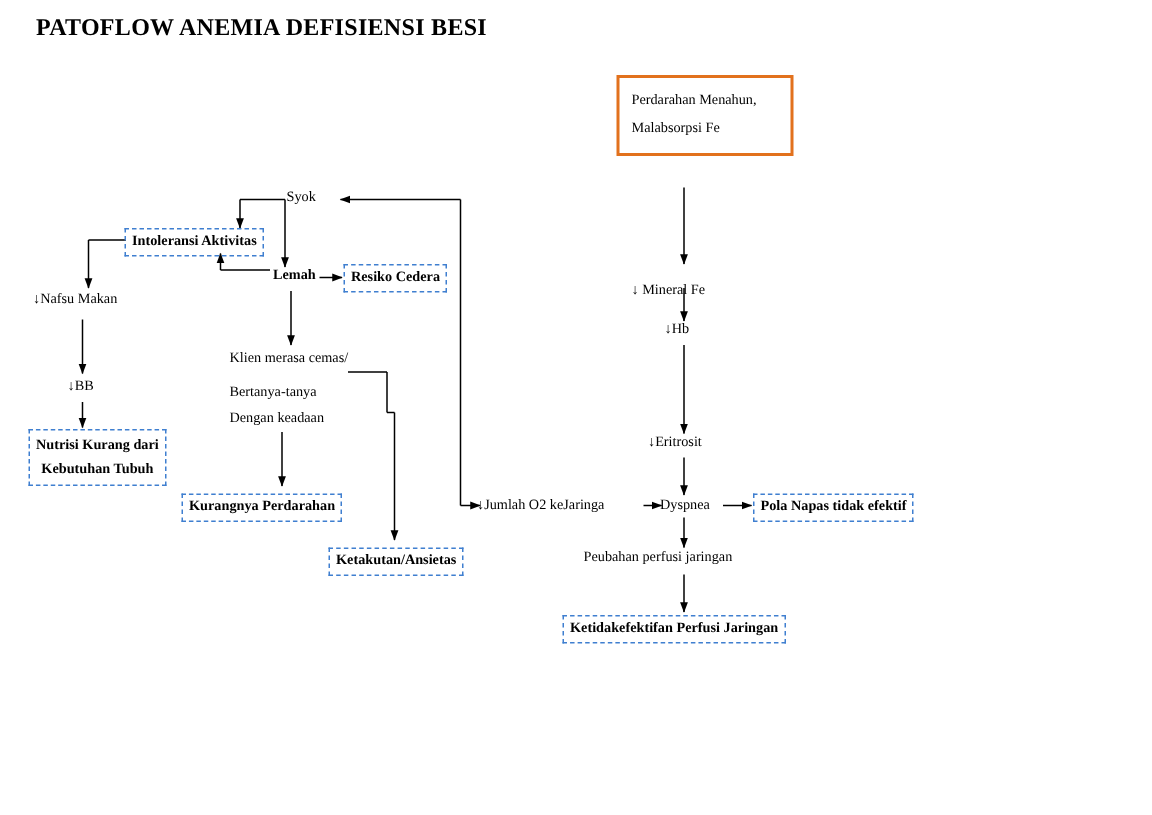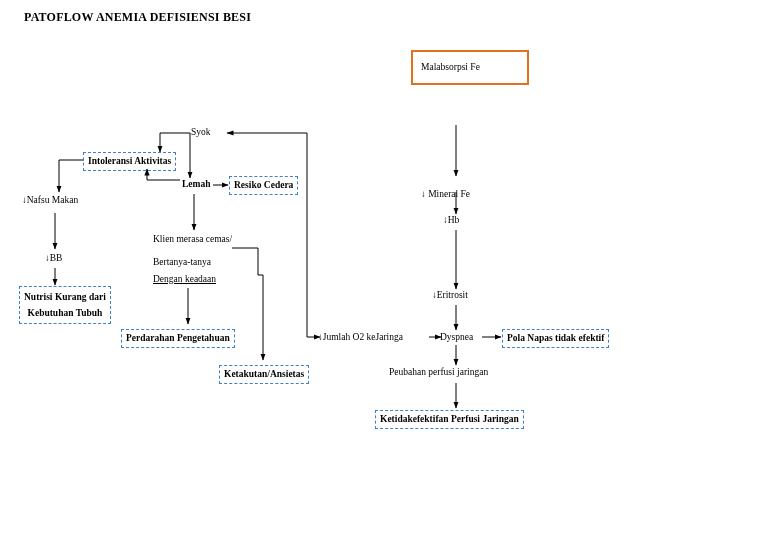--- a/index.html
+++ b/index.html
@@ -19,21 +19,21 @@
     position: absolute;
     left: 0; top: 0;
     width: 768px;
     height: 543px;
   }
   .title {
     position: absolute;
     left: 24px;
     top: 10px;
     font-family: "Liberation Serif", serif;
-    font-size: 12px;
+    font-size: 16px;
     font-weight: bold;
     letter-spacing: 0.2px;
     white-space: nowrap;
   }
   .node {
     position: absolute;
     font-size: 9.5px;
     line-height: 1.35;
     white-space: nowrap;
   }
@@ -110,20 +110,21 @@
 
   <line x1="188" y1="288" x2="188" y2="324" stroke="#000" stroke-width="1" marker-end="url(#arrow)"></line>
 
   <line x1="258" y1="248" x2="258" y2="275" stroke="#000" stroke-width="1"></line>
   <line x1="232" y1="248" x2="258" y2="248" stroke="#000" stroke-width="1"></line>
   <line x1="258" y1="275" x2="263" y2="275" stroke="#000" stroke-width="1"></line>
   <line x1="263" y1="275" x2="263" y2="360" stroke="#000" stroke-width="1" marker-end="url(#arrow)"></line>
 </svg>
 
 <div class="node solidbox" style="left:411px; top:50px; width:98px;">
+  <div>Perdarahan Menahun,</div>
   <div>Malabsorpsi Fe</div>
 </div>
 
 <div class="node plain" style="left:421px; top:188px;">↓ Mineral Fe</div>
 <div class="node plain" style="left:443px; top:214px;">↓Hb</div>
 <div class="node plain" style="left:432px; top:289px;">↓Eritrosit</div>
 <div class="node plain" style="left:318px; top:331px;">↓Jumlah O2 keJaringa</div>
 <div class="node plain" style="left:440px; top:331px;">Dyspnea</div>
 <div class="node dashed" style="left:502px; top:329px;">Pola Napas tidak efektif</div>
 <div class="node plain" style="left:389px; top:366px;">Peubahan perfusi jaringan</div>
@@ -136,16 +137,16 @@
 
 <div class="node plain" style="left:22px; top:194px;">↓Nafsu Makan</div>
 <div class="node plain" style="left:45px; top:252px;">↓BB</div>
 <div class="node dashed" style="left:19px; top:286px; line-height:1.7;">
   <div>Nutrisi Kurang dari</div>
   <div>Kebutuhan Tubuh</div>
 </div>
 
 <div class="node plain" style="left:153px; top:233px;">Klien merasa cemas/</div>
 <div class="node plain" style="left:153px; top:256px;">Bertanya-tanya</div>
-<div class="node plain" style="left:153px; top:273px;text-decoration:underline;">Dengan keadaan</div>
+<div class="node plain" style="left:153px; top:273px;">Dengan keadaan</div>
 
-<div class="node dashed" style="left:121px; top:329px;">Perdarahan Pengetahuan</div>
+<div class="node dashed" style="left:121px; top:329px;">Kurangnya Perdarahan</div>
 <div class="node dashed" style="left:219px; top:365px;">Ketakutan/Ansietas</div>
 
 </body></html>

